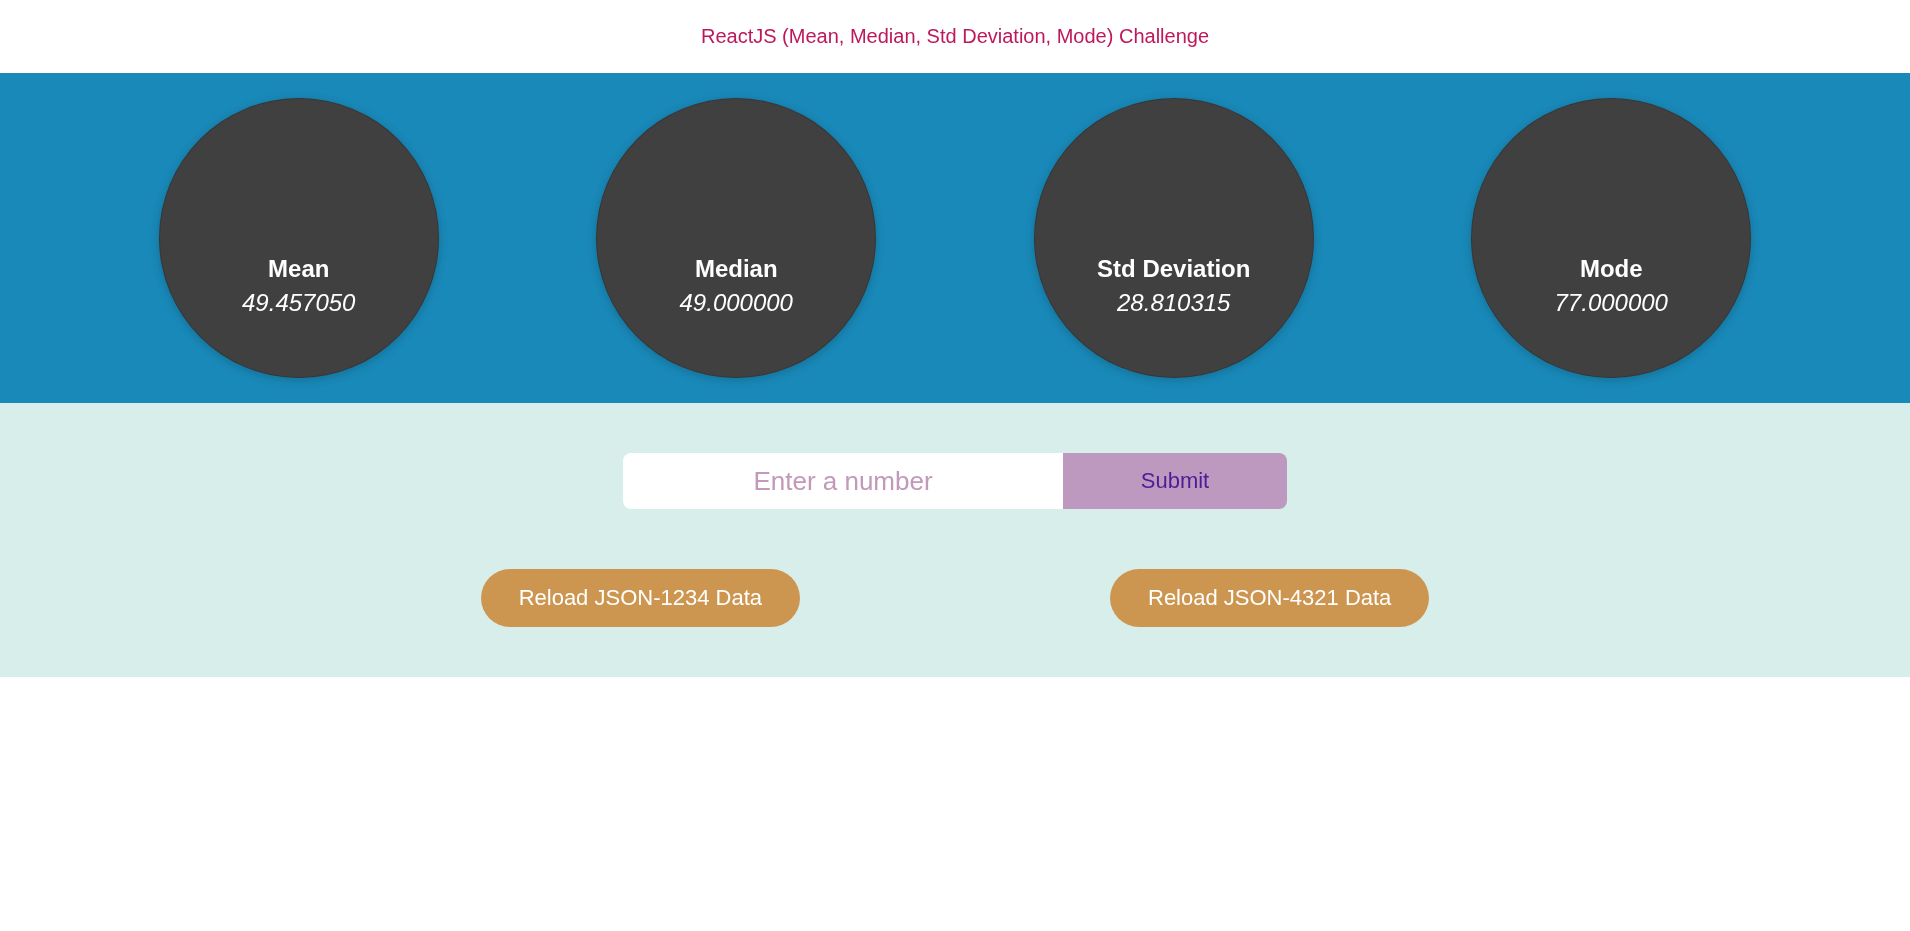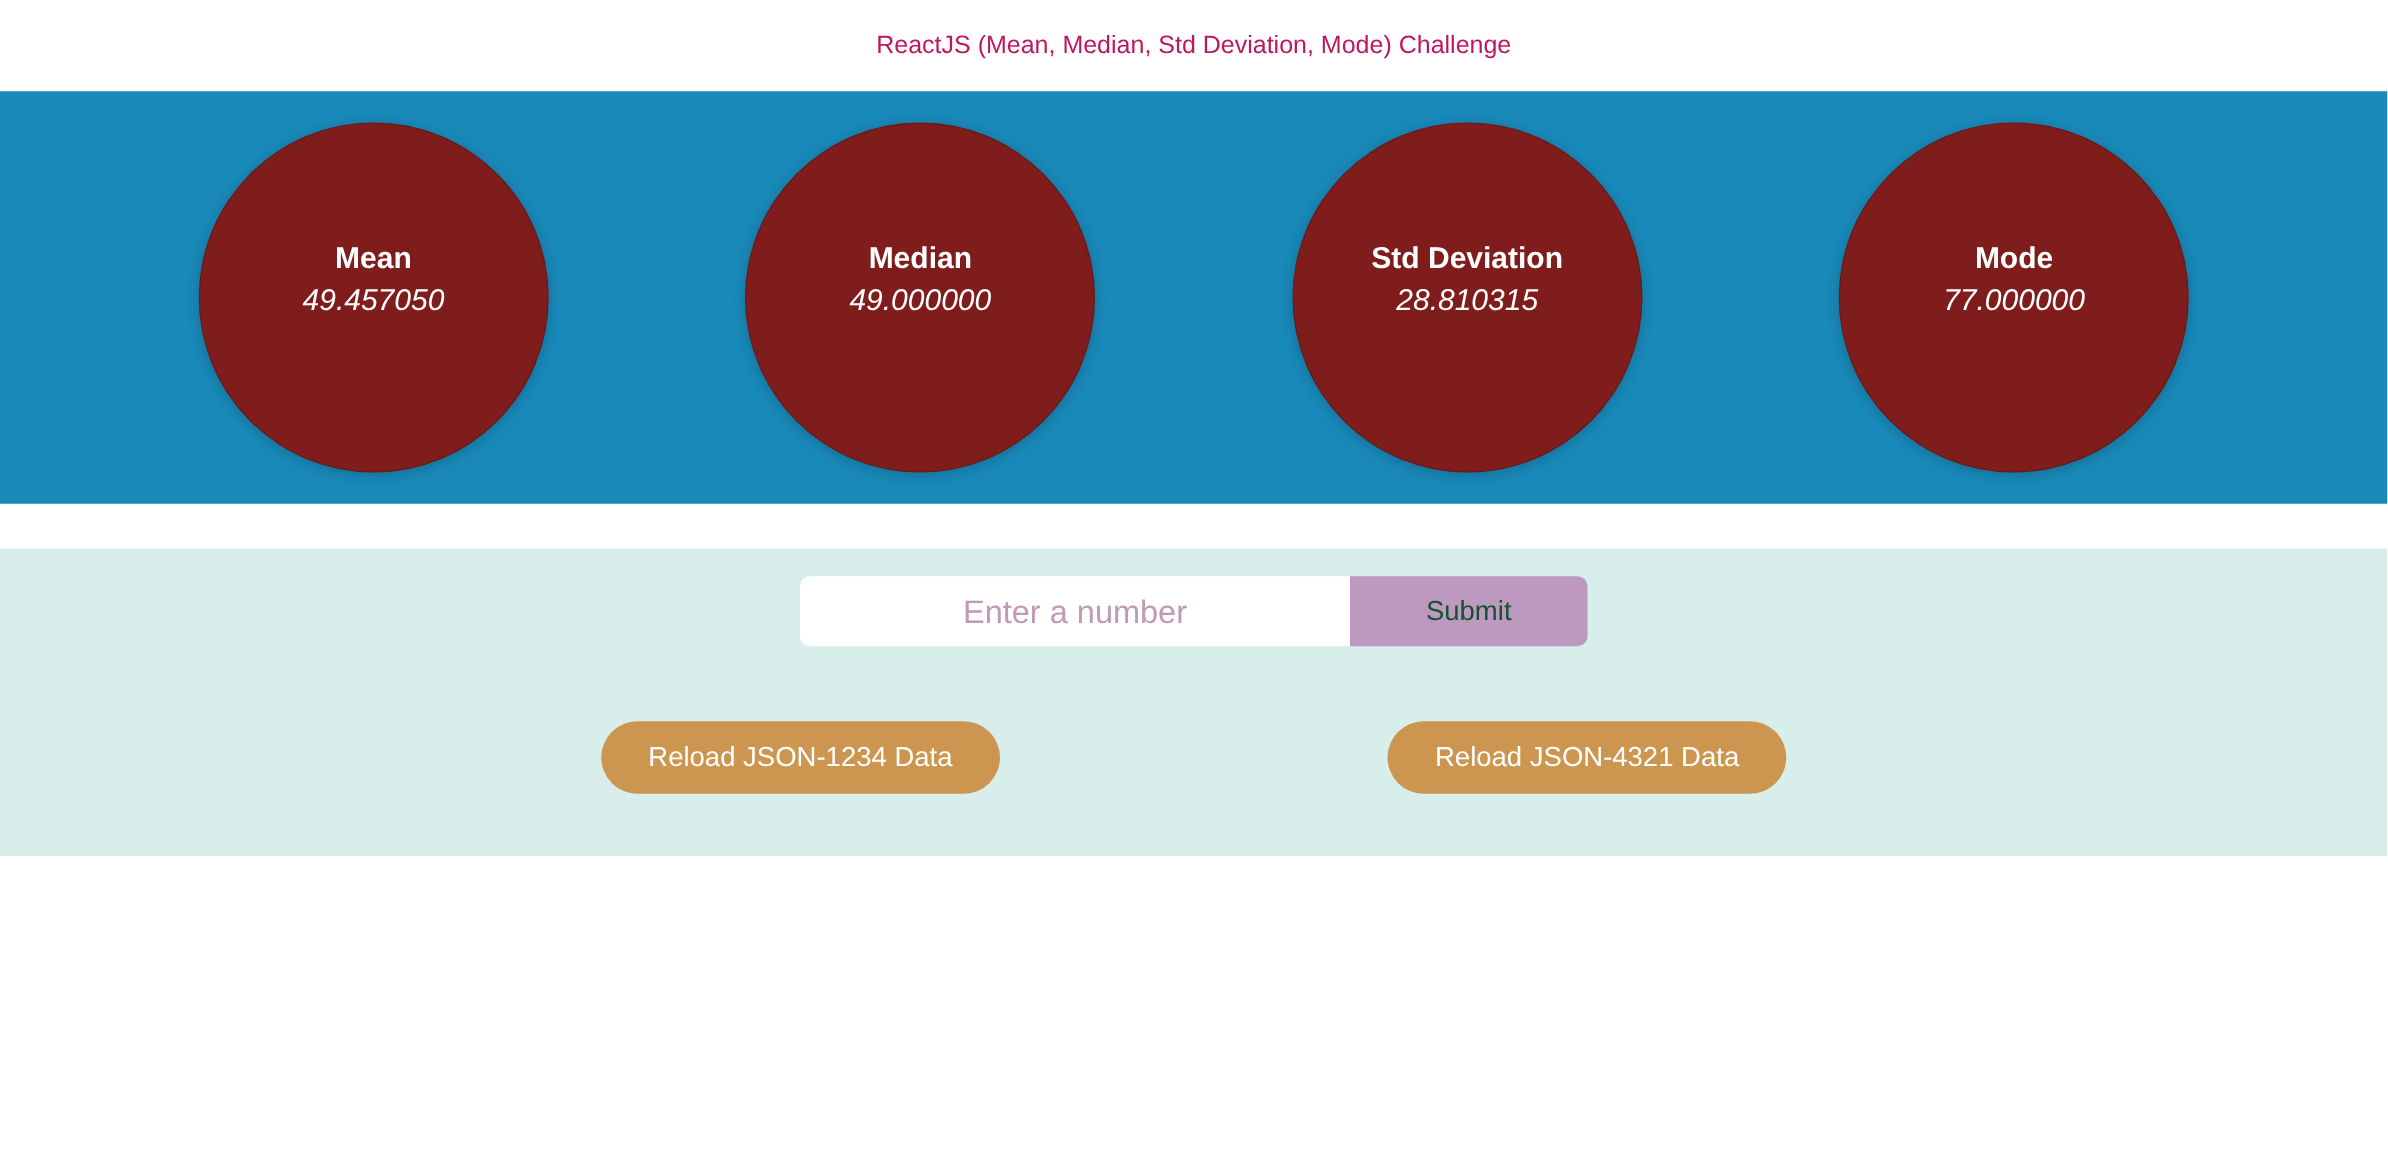--- a/index.html
+++ b/index.html
@@ -91,44 +91,43 @@
       background: #1989b9;
       padding: 25px 80px;
       display: flex;
       justify-content: space-around;
       align-items: center;
     }
     .stat-circle {
       width: 280px;
       height: 280px;
       border-radius: 50%;
-      background: #7f1d1d;
+      background: #404040;
       display: flex;
       flex-direction: column;
       align-items: center;
-      justify-content: flex-start;
+      justify-content: center;
       padding-top: 95px;
       color: #fff;
       box-shadow: inset 0 0 0 1px rgba(0,0,0,0.15), 0 2px 10px rgba(0,0,0,0.2);
     }
     .stat-label {
       font-size: 24px;
       font-weight: 600;
       margin-bottom: 6px;
     }
     .stat-value {
       font-size: 24px;
       font-weight: 400;
       font-style: italic;
     }
     .controls {
       background: #d7eeea;
-      padding: 22px 0 50px;
+      padding: 50px 0 50px;
       text-align: center;
-      margin-top: 36px;
     }
     .input-row {
       display: flex;
       justify-content: center;
       align-items: stretch;
       margin-bottom: 60px;
     }
     .number-input {
       width: 440px;
       height: 56px;
@@ -137,26 +136,26 @@
       background: #fff;
       font-size: 26px;
       text-align: center;
       color: #333;
       outline: none;
     }
     .number-input::placeholder {
       color: #c299b8;
     }
     .submit-btn {
-      width: 190px;
+      width: 224px;
       height: 56px;
       border: none;
       border-radius: 0 8px 8px 0;
       background: #bd99bf;
-      color: #14532d;
+      color: #4c1d95;
       font-size: 22px;
       cursor: pointer;
     }
     .reload-row {
       display: flex;
       justify-content: center;
       gap: 310px;
     }
     .reload-btn {
       padding: 16px 38px;

